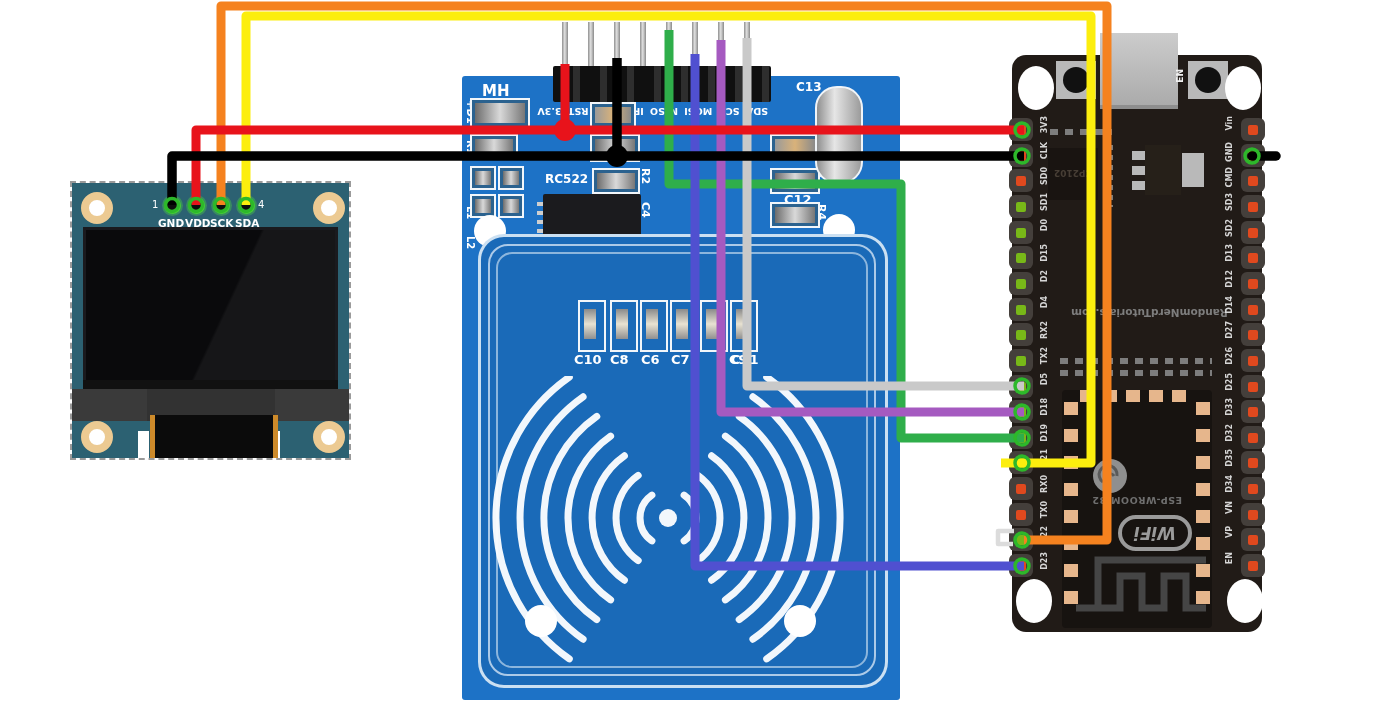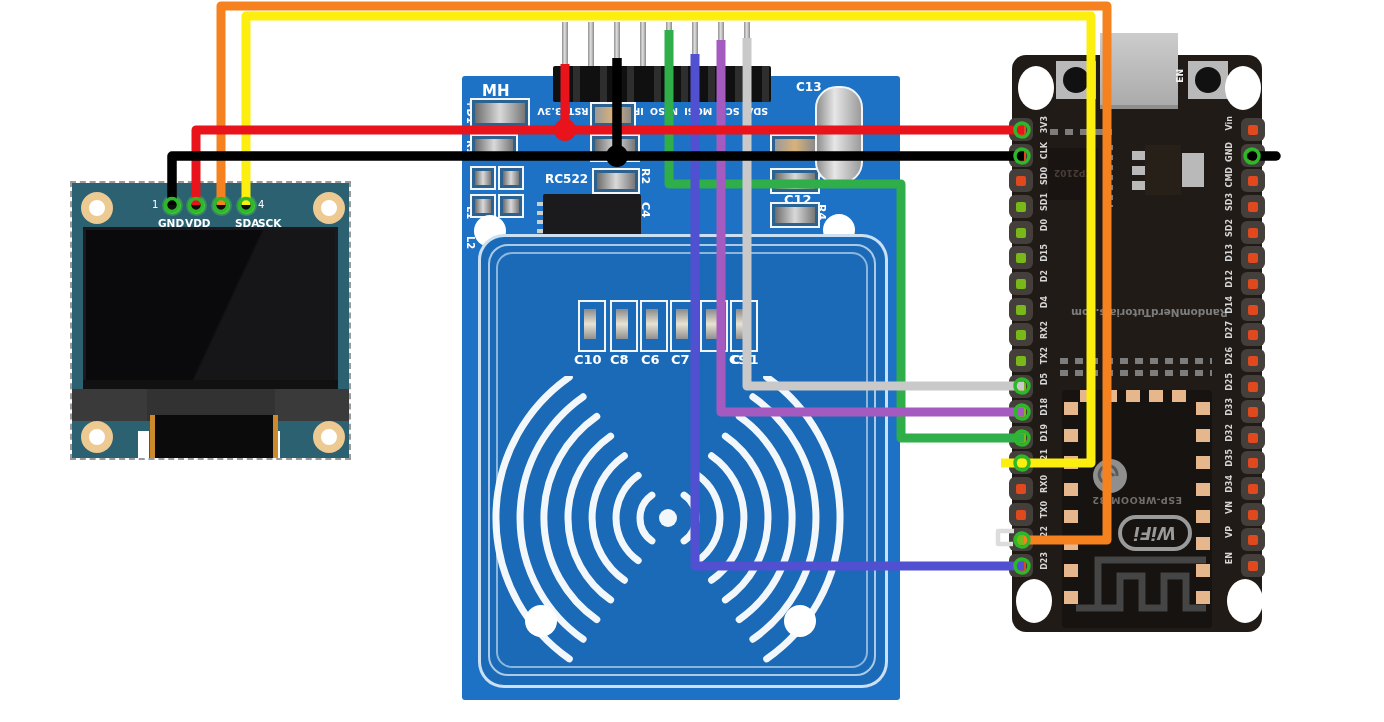--- a/index.html
+++ b/index.html
@@ -101,21 +101,21 @@
     <span class="oled-num" style="left:80px;top:16px;">1</span>
     <span class="oled-num" style="left:186px;top:16px;">4</span>
 
     <div class="oled-pin" style="left:92px;top:14px;"></div>
     <div class="oled-pin" style="left:116px;top:14px;"></div>
     <div class="oled-pin" style="left:141px;top:14px;"></div>
     <div class="oled-pin" style="left:166px;top:14px;"></div>
 
     <span class="oled-lab" style="left:86px;top:34px;">GND</span>
     <span class="oled-lab" style="left:113px;top:34px;">VDD</span>
-    <span class="oled-lab" style="left:138px;top:34px;margin-left:48px;">SCK</span>
+    <span class="oled-lab" style="left:138px;top:34px;">SCK</span>
     <span class="oled-lab" style="left:163px;top:34px;">SDA</span>
 
     <div id="oled-screen"></div>
     <div id="oled-strip-dark"></div>
     <div id="oled-strip-gray">
       <div id="oled-strip-gray-mid"></div>
     </div>
     <div class="oled-notch" style="left:66px;"></div>
     <div class="oled-notch" style="left:197px;"></div>
     <div id="oled-flex"></div>

